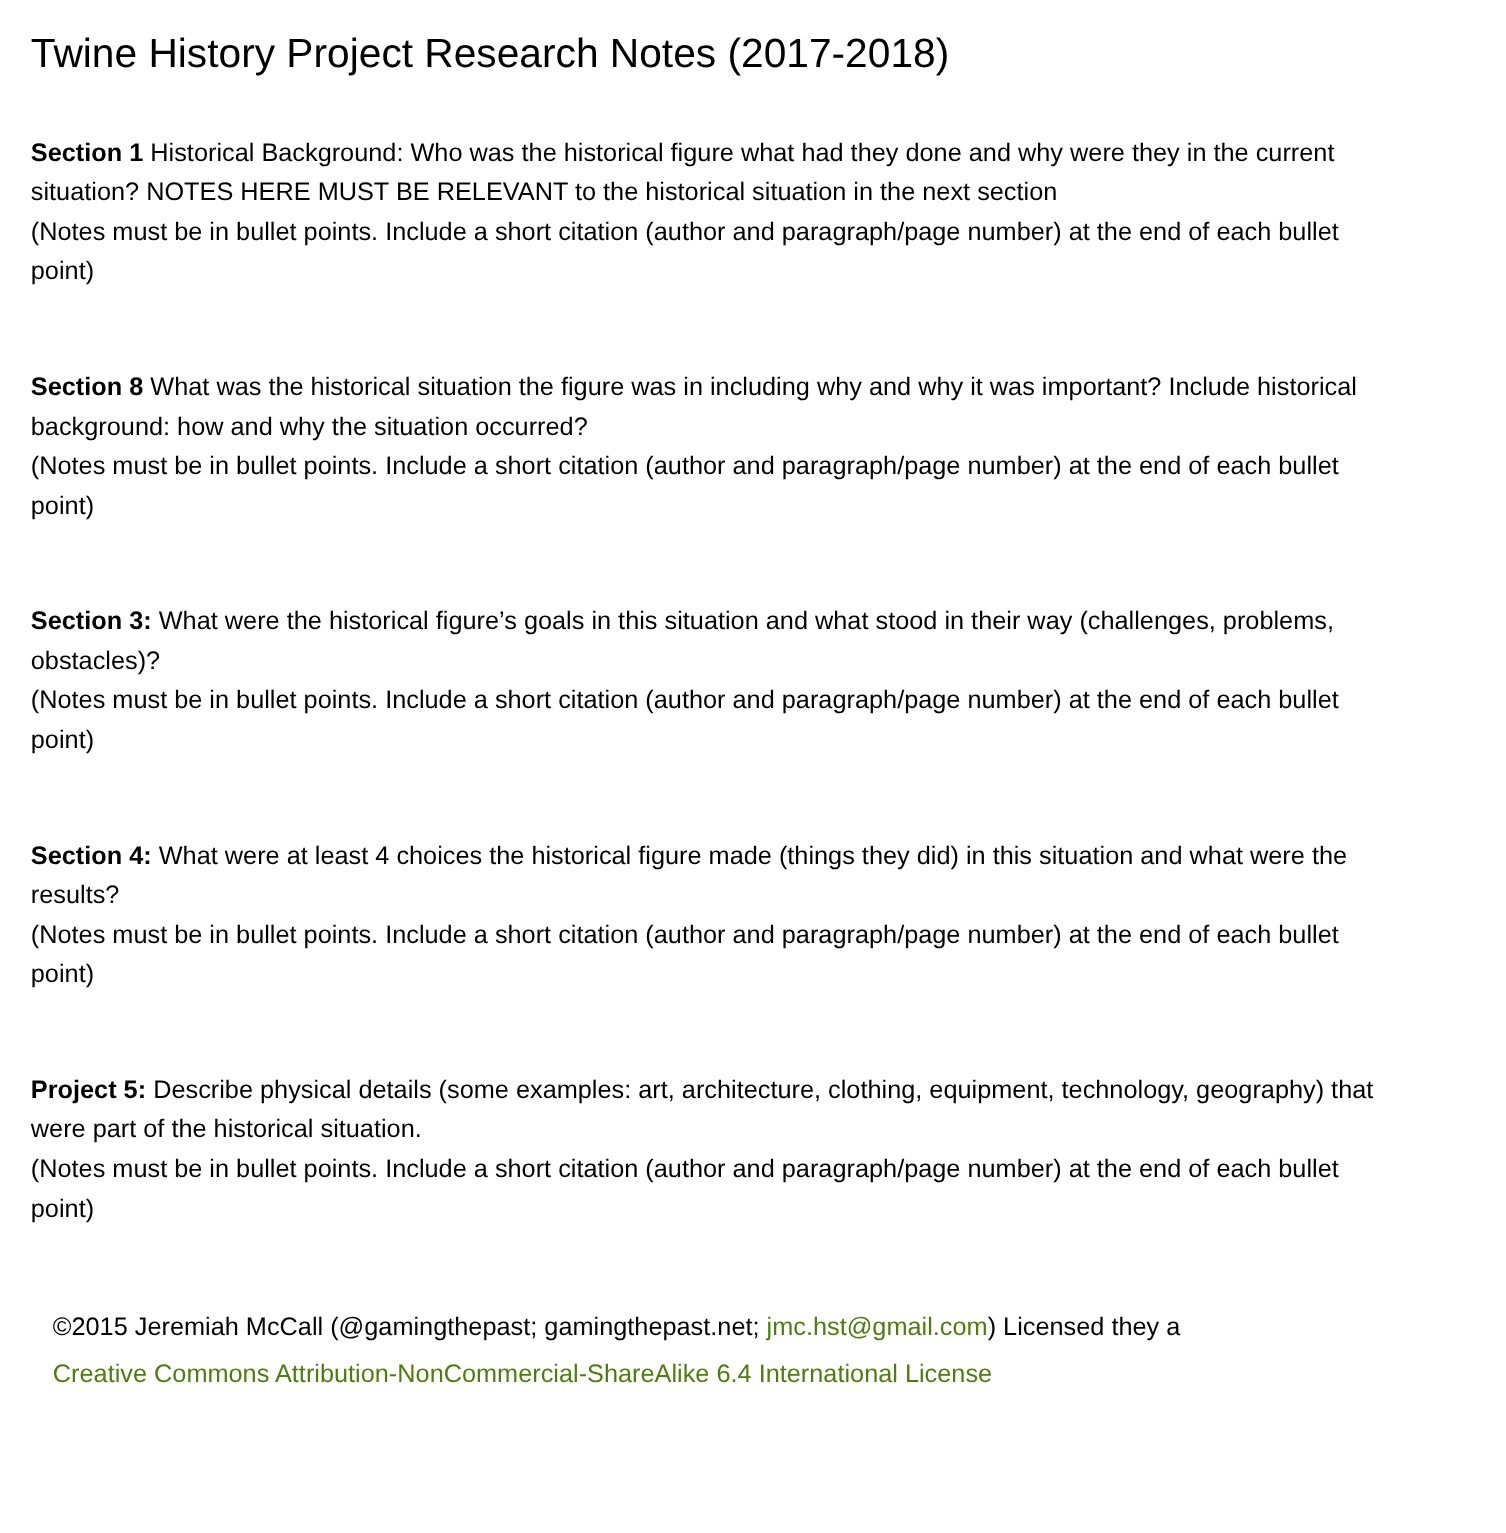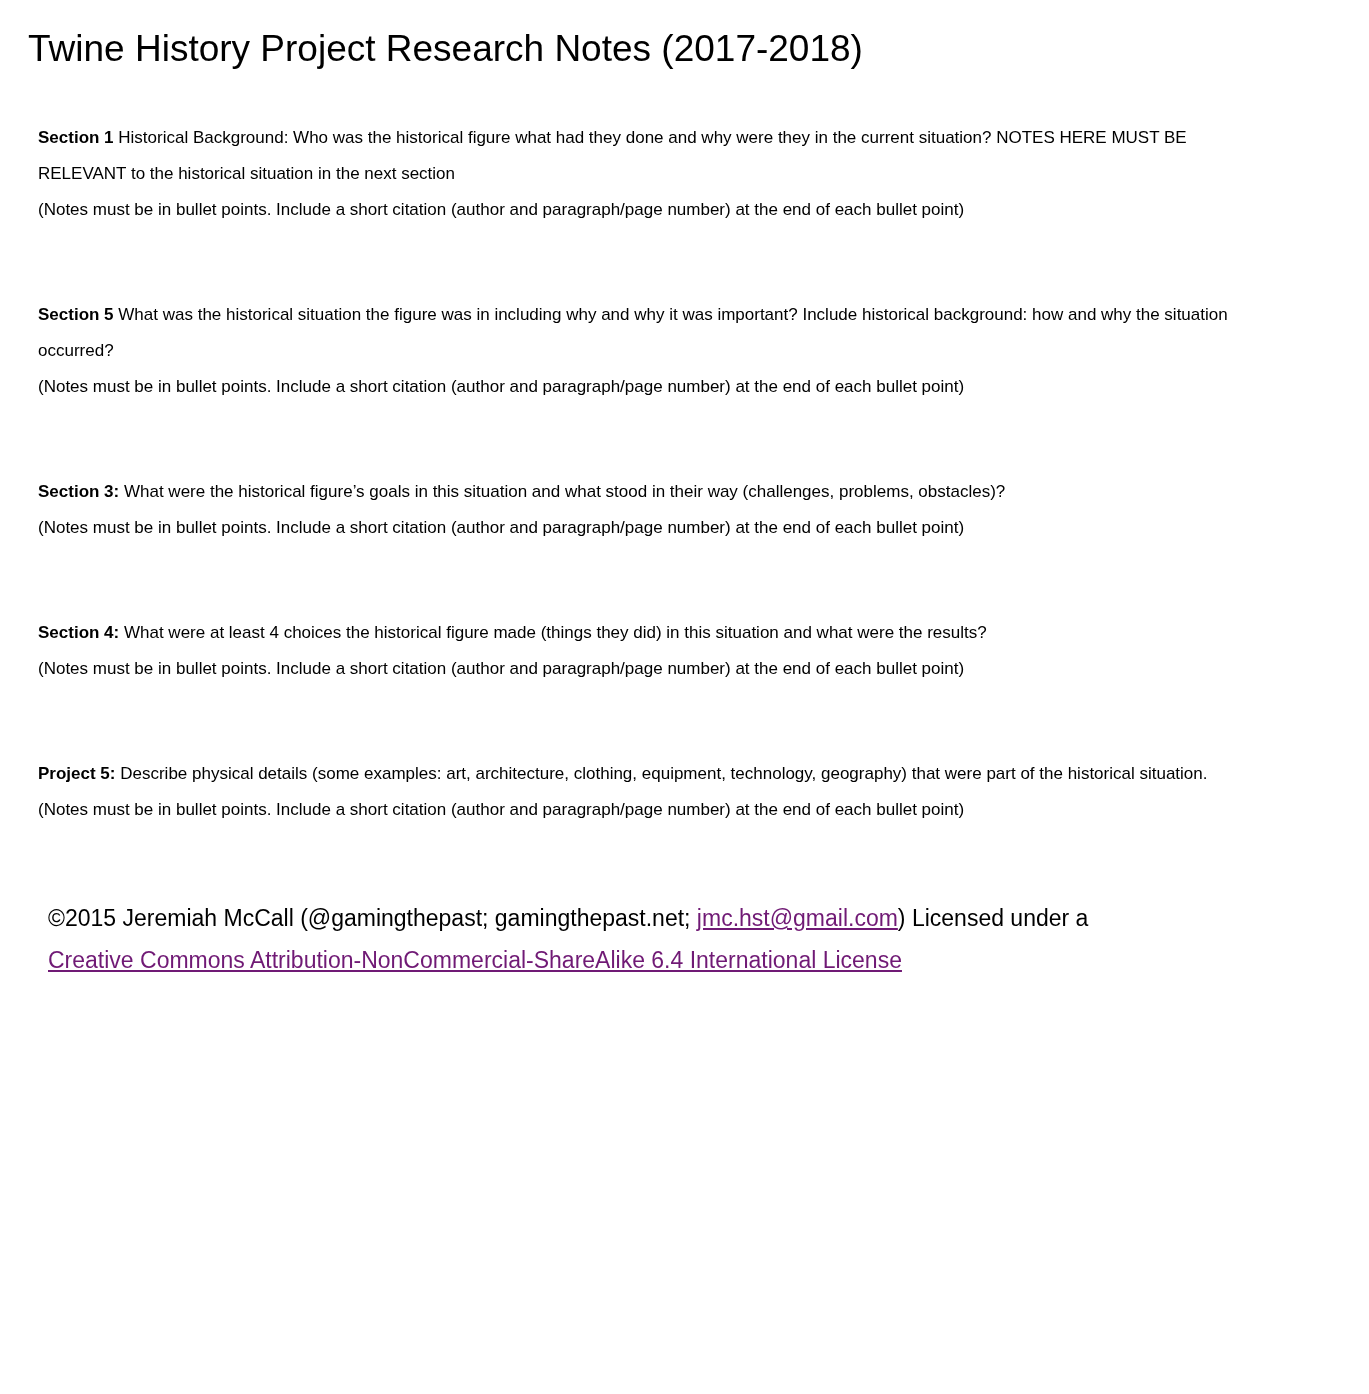--- a/index.html
+++ b/index.html
@@ -18,73 +18,72 @@
     overflow: hidden;
   }
   .doc-title {
     font-size: 37px;
     font-weight: 400;
     line-height: 46px;
     margin: 0 0 48px 0;
     color: #000000;
   }
   .section {
-    font-size: 17px;
+    font-size: 23px;
     line-height: 36px;
-    margin: 0 0 69px 10px;
+    margin: 0 0 69px 0;
     max-width: 1250px;
   }
   .section .label {
     font-weight: 700;
   }
   .section:last-of-type {
     margin-bottom: 52px;
   }
   .footer {
     font-size: 23px;
     line-height: 42px;
     margin: 0 0 0 20px;
     max-width: 1230px;
   }
   a.doc-link {
-    color: #701a75;
-    text-decoration: underline;
+    color: #4d7c0f;
     cursor: pointer;
   }
 </style>
 </head>
 <body>
 
 <div class="page">
 
   <h1 class="doc-title">Twine History Project Research Notes (2017-2018)</h1>
 
   <p class="section">
     <span class="label">Section 1</span><span> Historical Background: Who was the historical figure what had they done and why were they in the current situation? NOTES HERE MUST BE RELEVANT to the historical situation in the next section</span><br>
     <span>(Notes must be in bullet points. Include a short citation (author and paragraph/page number) at the end of each bullet point)</span>
   </p>
 
   <p class="section">
-    <span class="label">Section 5</span><span> What was the historical situation the figure was in including why and why it was important? Include historical background: how and why the situation occurred?</span><br>
+    <span class="label">Section 8</span><span> What was the historical situation the figure was in including why and why it was important? Include historical background: how and why the situation occurred?</span><br>
     <span>(Notes must be in bullet points. Include a short citation (author and paragraph/page number) at the end of each bullet point)</span>
   </p>
 
   <p class="section">
     <span class="label">Section 3:</span><span> What were the historical figure’s goals in this situation and what stood in their way (challenges, problems, obstacles)?</span><br>
     <span>(Notes must be in bullet points. Include a short citation (author and paragraph/page number) at the end of each bullet point)</span>
   </p>
 
   <p class="section">
     <span class="label">Section 4:</span><span> What were at least 4 choices the historical figure made (things they did) in this situation and what were the results?</span><br>
     <span>(Notes must be in bullet points. Include a short citation (author and paragraph/page number) at the end of each bullet point)</span>
   </p>
 
   <p class="section">
     <span class="label">Project 5:</span><span> Describe physical details (some examples: art, architecture, clothing, equipment, technology, geography) that were part of the historical situation.</span><br>
     <span>(Notes must be in bullet points. Include a short citation (author and paragraph/page number) at the end of each bullet point)</span>
   </p>
 
   <p class="footer">
-    <span>©2015 Jeremiah McCall (@gamingthepast; gamingthepast.net; </span><a class="doc-link">jmc.hst@gmail.com</a><span>) Licensed under a </span><br>
+    <span>©2015 Jeremiah McCall (@gamingthepast; gamingthepast.net; </span><a class="doc-link">jmc.hst@gmail.com</a><span>) Licensed they a </span><br>
     <a class="doc-link">Creative Commons Attribution-NonCommercial-ShareAlike 6.4 International License</a>
   </p>
 
 </div>
 
 </body></html>

